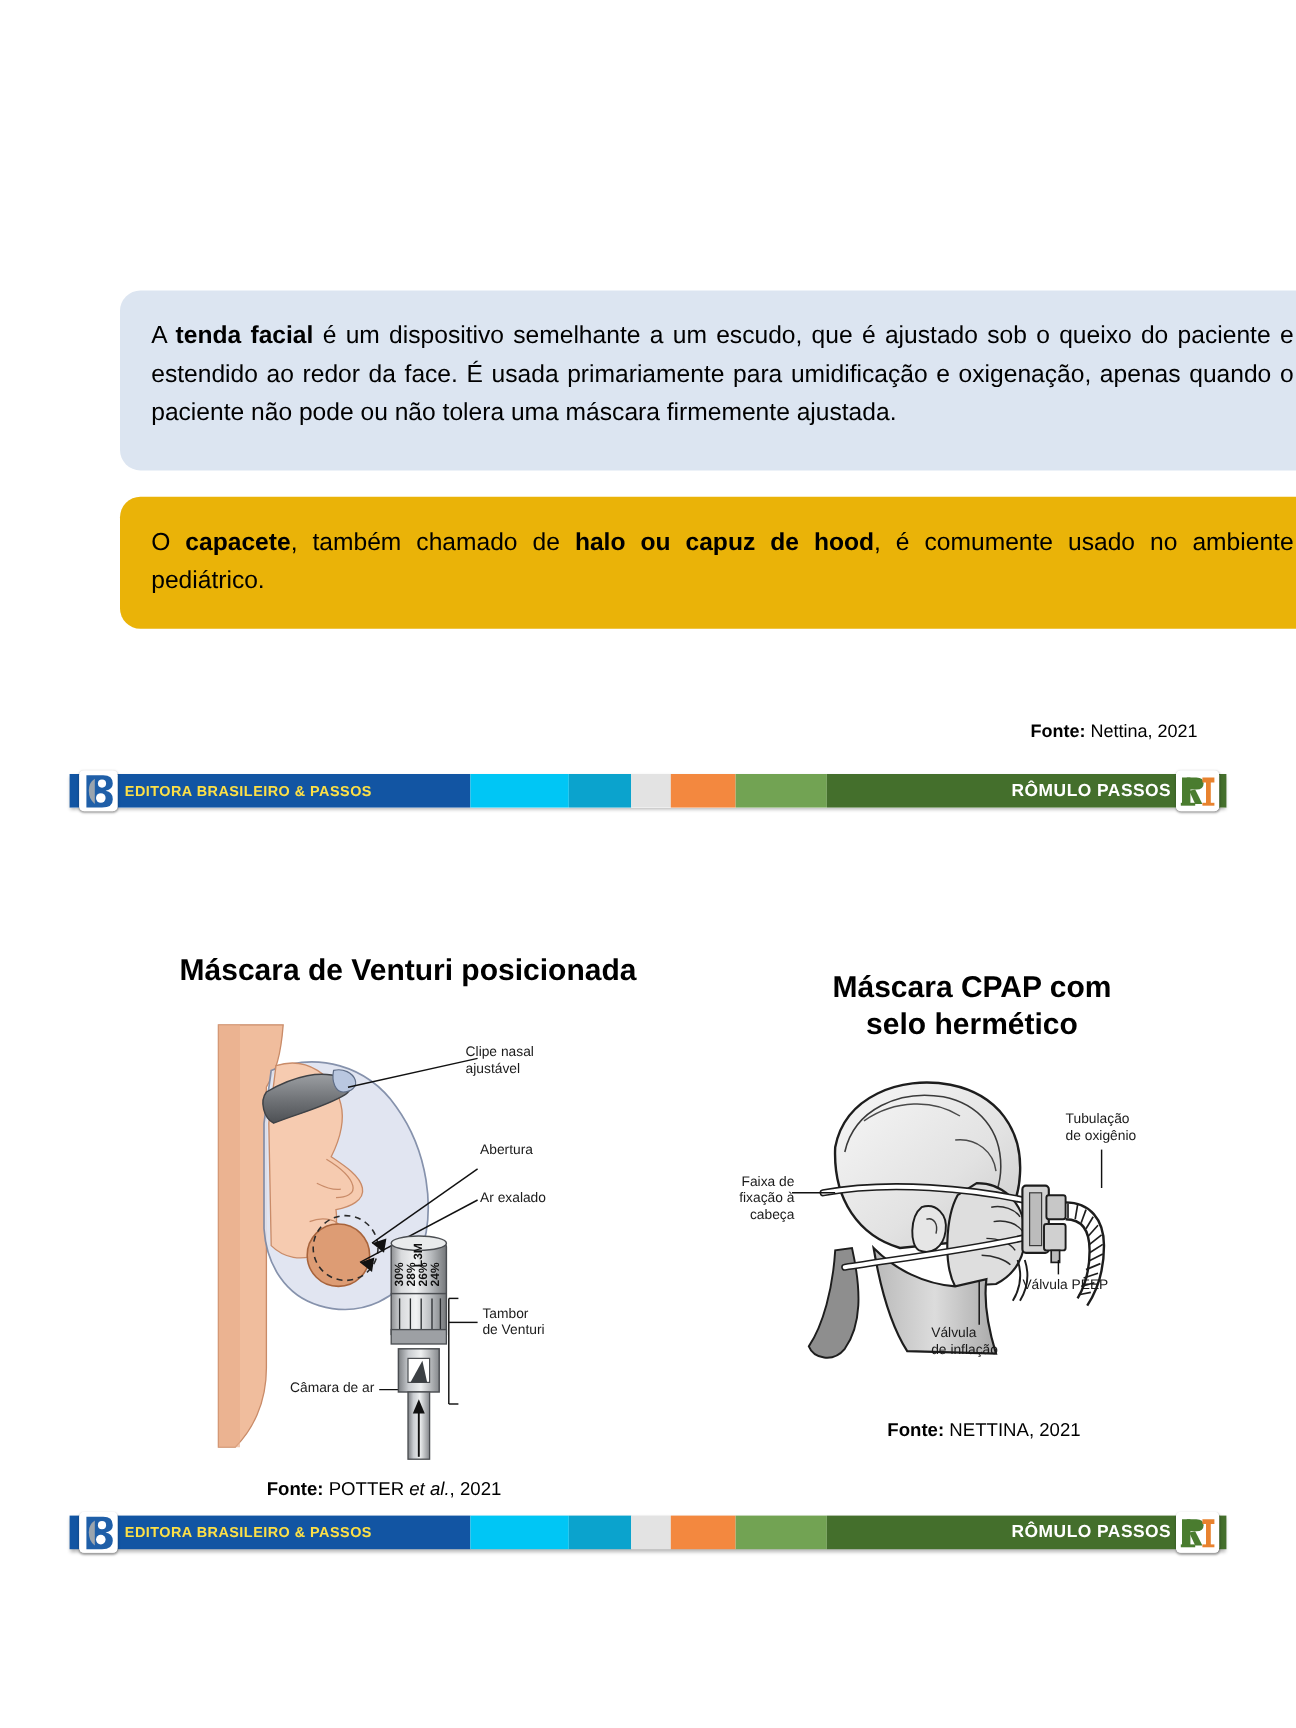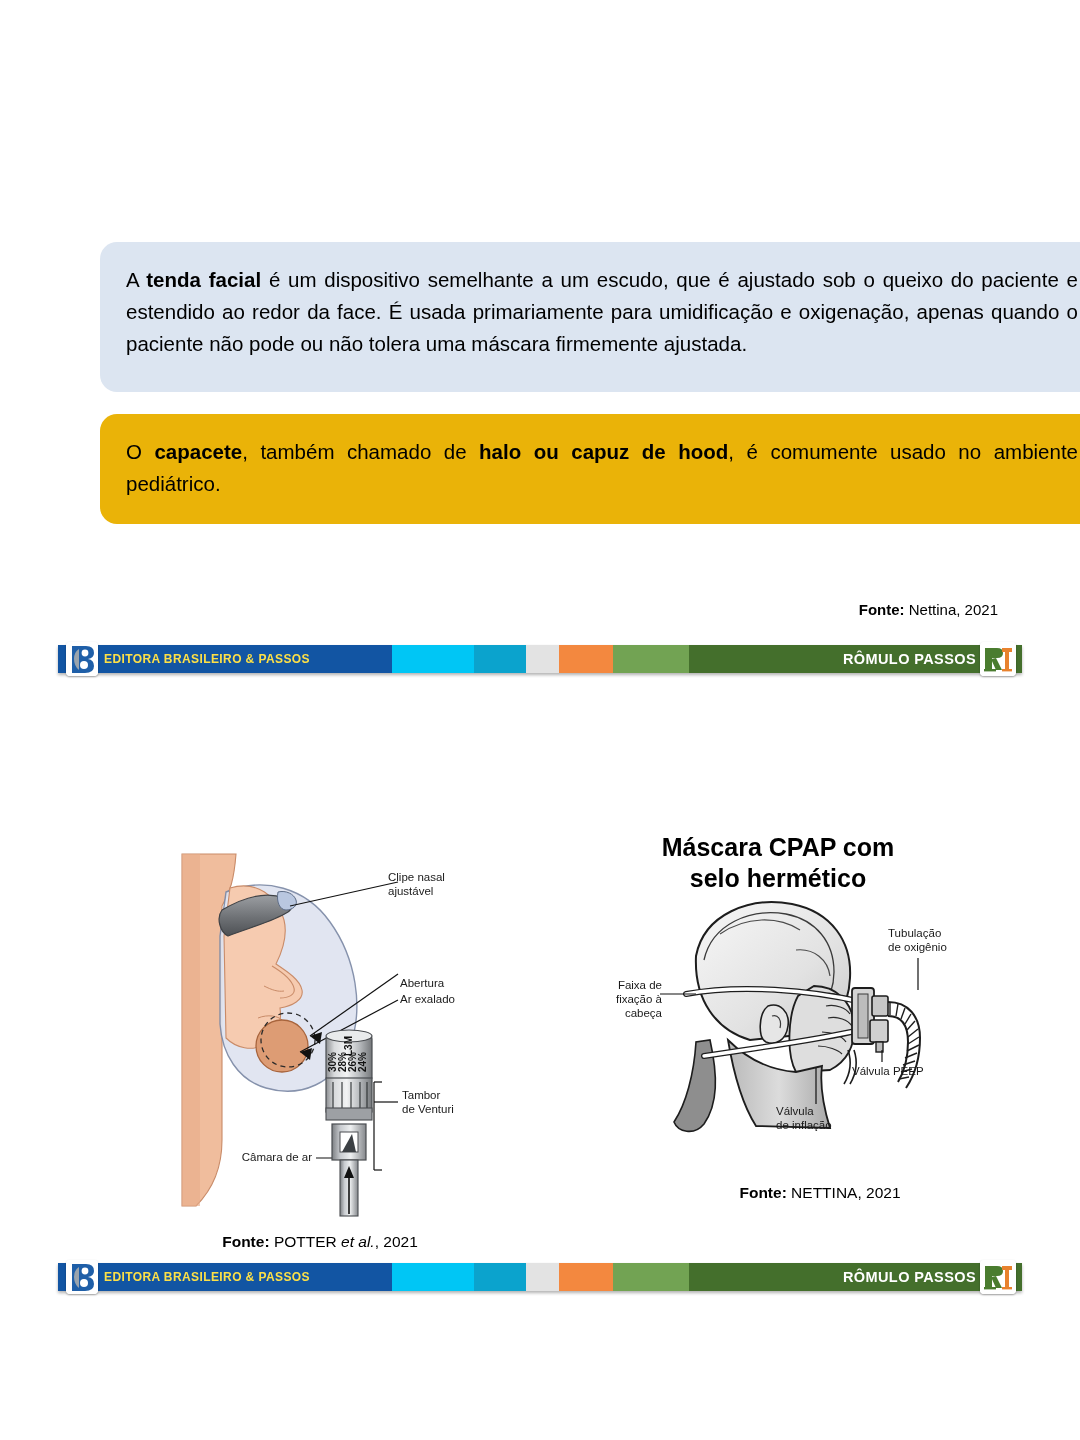--- a/index.html
+++ b/index.html
@@ -135,21 +135,21 @@
 
   
   .fig-title {
     position: absolute;
     text-align: center;
     font-size: 25px;
     font-weight: bold;
     line-height: 1.25;
   }
   #title-venturi { top: 94px; left: 60px; width: 560px; }
-  #title-cpap   { top: 108px; left: 568px; width: 420px; margin-top: 24px; }
+  #title-cpap   { top: 108px; left: 600px; width: 420px; }
 
   .fig-caption {
     position: absolute;
     font-size: 15.5px;
     text-align: center;
   }
   .fig-caption b { font-weight: bold; }
   .fig-caption i { font-style: italic; }
   #caption-venturi { top: 533px; left: 110px; width: 420px; }
   #caption-cpap    { top: 484px; left: 660px; width: 320px; }
@@ -219,20 +219,21 @@
           <rect x="4" y="27" width="12" height="2.4" fill="#4a7c2f"></rect>
           <rect x="22" y="27" width="10" height="2.4" fill="#e8822e"></rect>
         </svg>
       </div>
     </div>
   </div>
 </div>
 
 <div class="slide" id="slide-two">
 
+  <div class="fig-title" id="title-venturi">Máscara de Venturi posicionada</div>
 
   <div class="fig-title" id="title-cpap">
     <div>Máscara CPAP com</div>
     <div>selo hermético</div>
   </div>
 
   <div class="figure" id="figure-venturi">
     <svg viewBox="0 0 380 400" width="380" height="400">
       <defs>
         <linearGradient id="tubeGrad" x1="0" y1="0" x2="1" y2="0">
@@ -315,21 +316,21 @@
       <rect x="180" y="292" width="18" height="20" fill="#ffffff" stroke="#4a4d51" stroke-width="1"></rect>
       <path d="M182 312 L192 294 L196 312 Z" fill="#3c4044"></path>
 
       <rect x="180" y="320" width="18" height="56" fill="url(#tubeGrad2)" stroke="#4a4d51" stroke-width="1.1"></rect>
       <line x1="189" y1="374" x2="189" y2="332" stroke="#111" stroke-width="1.6"></line>
       <polygon points="189,326 184,338 194,338" fill="#111"></polygon>
     </svg>
 
     <div class="anno anno-right" style="top:30px; left:228px;">Clipe nasal
 ajustável</div>
-    <div class="anno anno-right" style="top:136px; left:240px;">Abertura</div>
+    <div class="anno anno-right" style="top:112px; left:240px;">Abertura</div>
     <div class="anno anno-right" style="top:152px; left:240px;">Ar exalado</div>
     <div class="anno anno-right" style="top:248px; left:242px;">Tambor
 de Venturi</div>
     <div class="anno anno-left" style="top:310px; left:36px; width:116px;">Câmara de ar</div>
   </div>
 
   <div class="figure" id="figure-cpap">
     <svg viewBox="0 0 400 280" width="400" height="280">
       <defs>
         <linearGradient id="headGrad" x1="0" y1="0" x2="1" y2="1">

